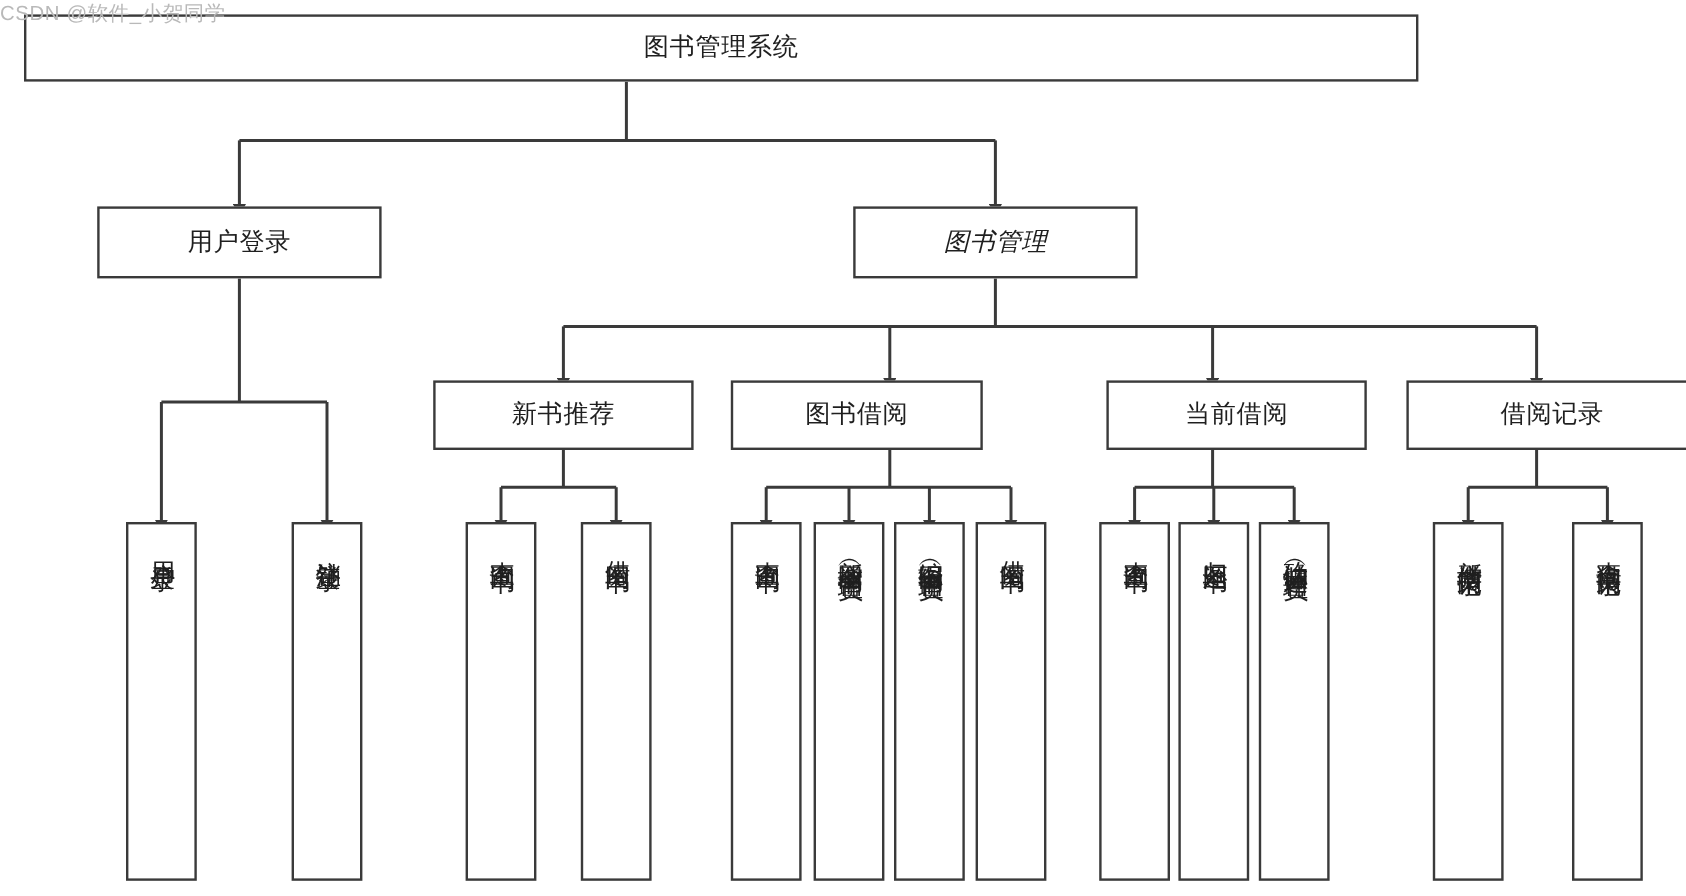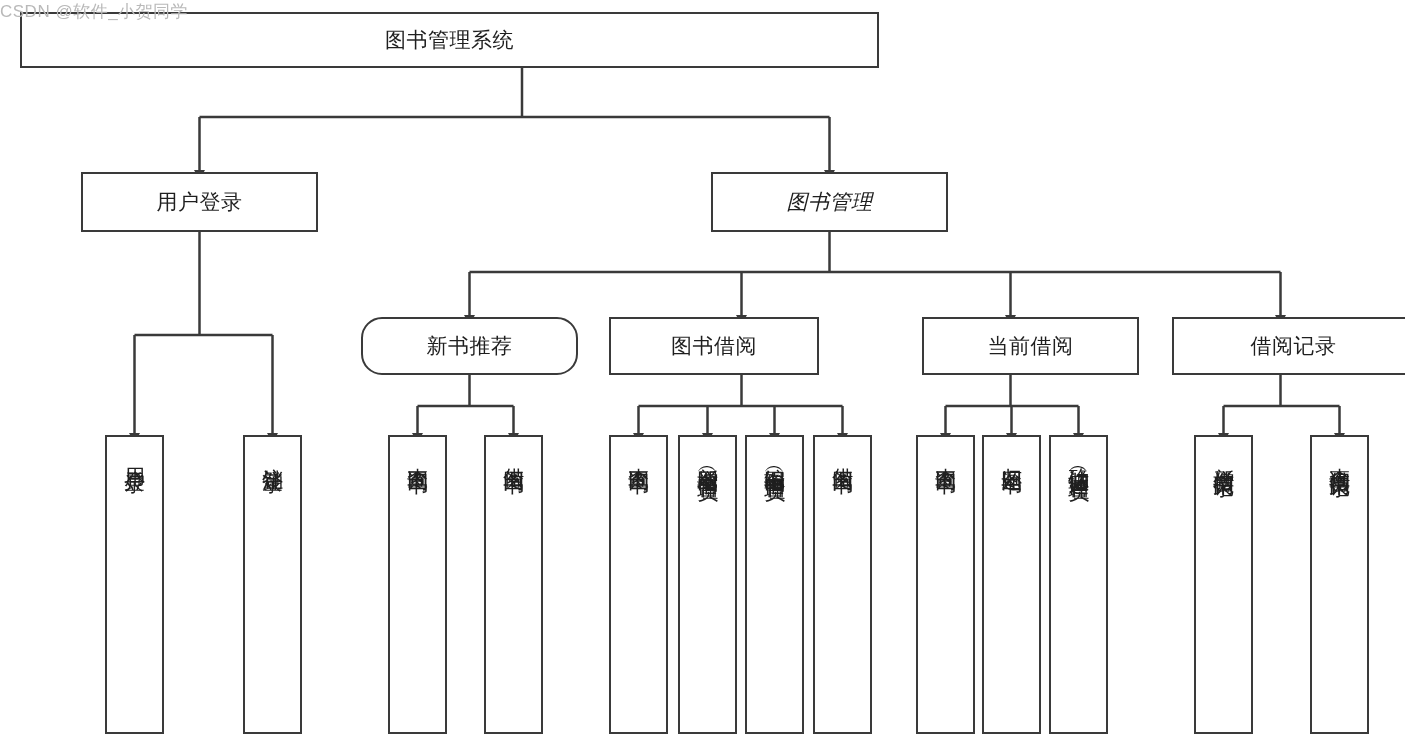--- a/index.html
+++ b/index.html
@@ -105,30 +105,30 @@
         <line x1="945.5" y1="406" x2="945.5" y2="434" stroke="#3a3a3a" stroke-width="2.5" marker-end="url(#arrowhead)"></line>
         <line x1="1011.5" y1="406" x2="1011.5" y2="434" stroke="#3a3a3a" stroke-width="2.5" marker-end="url(#arrowhead)"></line>
         <line x1="1078.5" y1="406" x2="1078.5" y2="434" stroke="#3a3a3a" stroke-width="2.5" marker-end="url(#arrowhead)"></line>
         <line x1="1280.5" y1="375" x2="1280.5" y2="406" stroke="#3a3a3a" stroke-width="2.5"></line>
         <line x1="1223.5" y1="406" x2="1339.5" y2="406" stroke="#3a3a3a" stroke-width="2.5"></line>
         <line x1="1223.5" y1="406" x2="1223.5" y2="434" stroke="#3a3a3a" stroke-width="2.5" marker-end="url(#arrowhead)"></line>
         <line x1="1339.5" y1="406" x2="1339.5" y2="434" stroke="#3a3a3a" stroke-width="2.5" marker-end="url(#arrowhead)"></line>
       </g>
   </svg>
   <div id="node-layer">
-      <div class="node" style="left: 20px; top: 12px; width: 859px; height: 56px; align-items: center;">
+      <div class="node" style="left: 20px; top: 12px; width: 1162px; height: 56px; align-items: center;">
         <span class="node-label">图书管理系统</span>
       </div>
       <div class="node" style="left: 81px; top: 172px; width: 237px; height: 60px;">
         <span class="node-label">用户登录</span>
       </div>
       <div class="node" style="left: 711px; top: 172px; width: 237px; height: 60px; font-style: italic;">
         <span class="node-label">图书管理</span>
       </div>
-      <div class="node" style="left: 361px; top: 317px; width: 217px; height: 58px; border-radius: 21px;">
+      <div class="node" style="left: 361px; top: 317px; width: 217px; height: 58px;">
         <span class="node-label">新书推荐</span>
       </div>
       <div class="node" style="left: 609px; top: 317px; width: 210px; height: 58px;">
         <span class="node-label">图书借阅</span>
       </div>
       <div class="node" style="left: 902px; top: 317px; width: 217px; height: 58px; margin-left: 20px;">
         <span class="node-label">当前借阅</span>
       </div>
       <div class="node" style="left: 1172px; top: 317px; width: 243px; height: 58px;">
         <span class="node-label">借阅记录</span>

